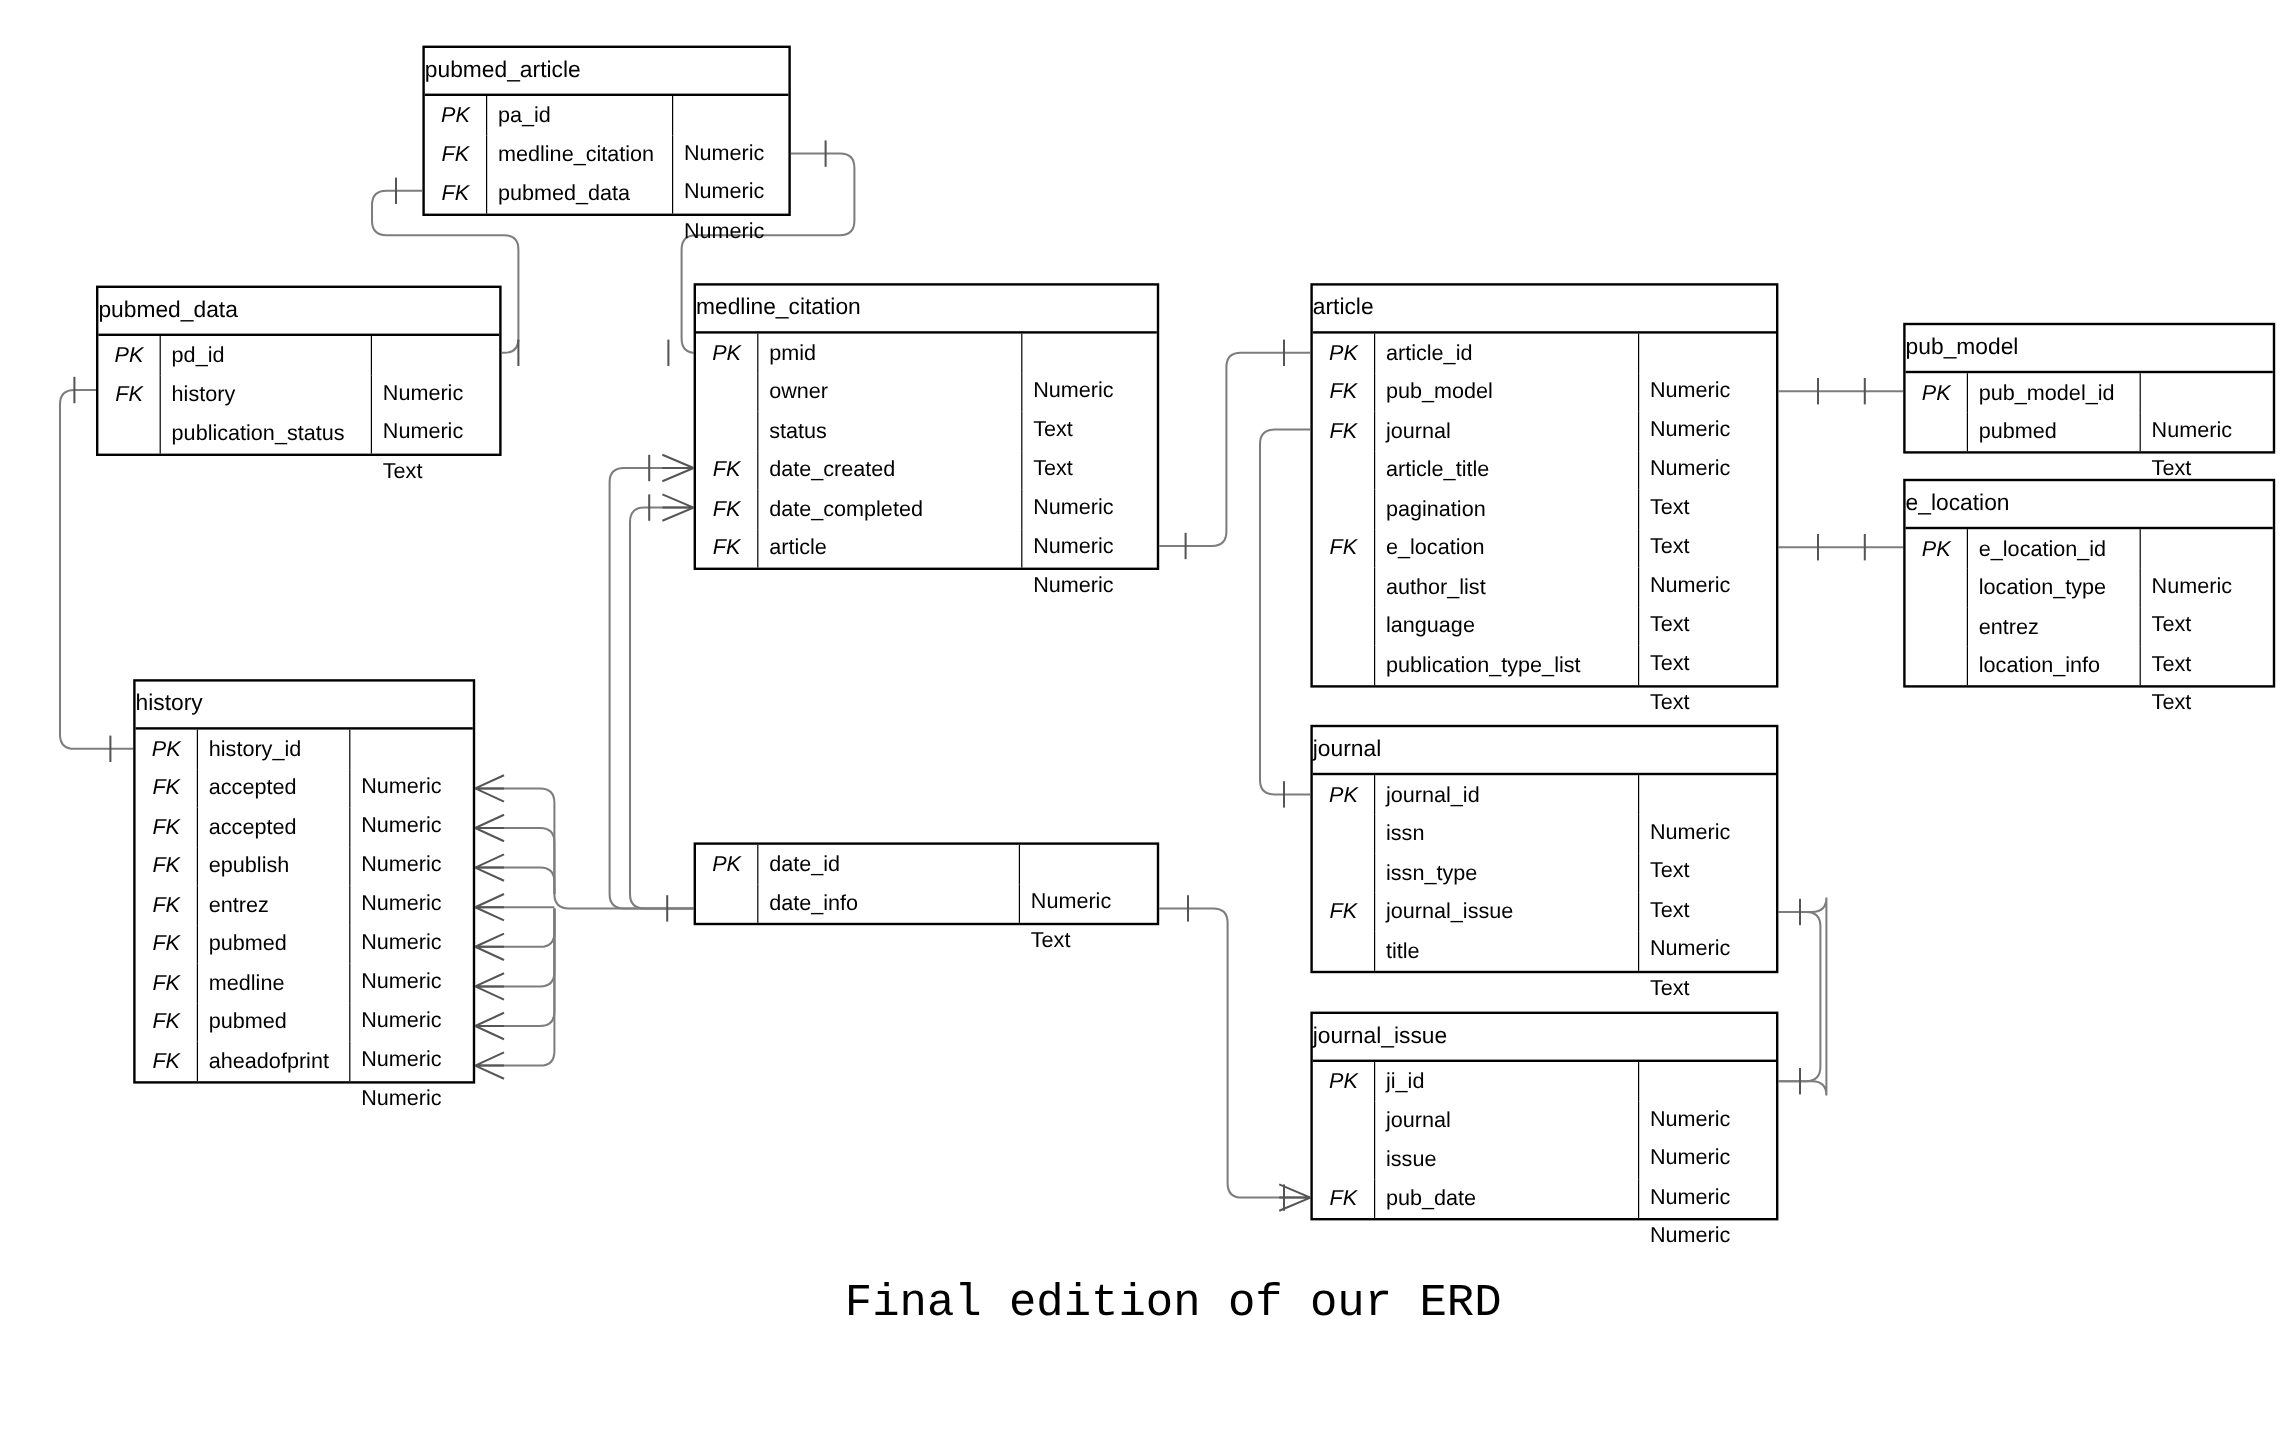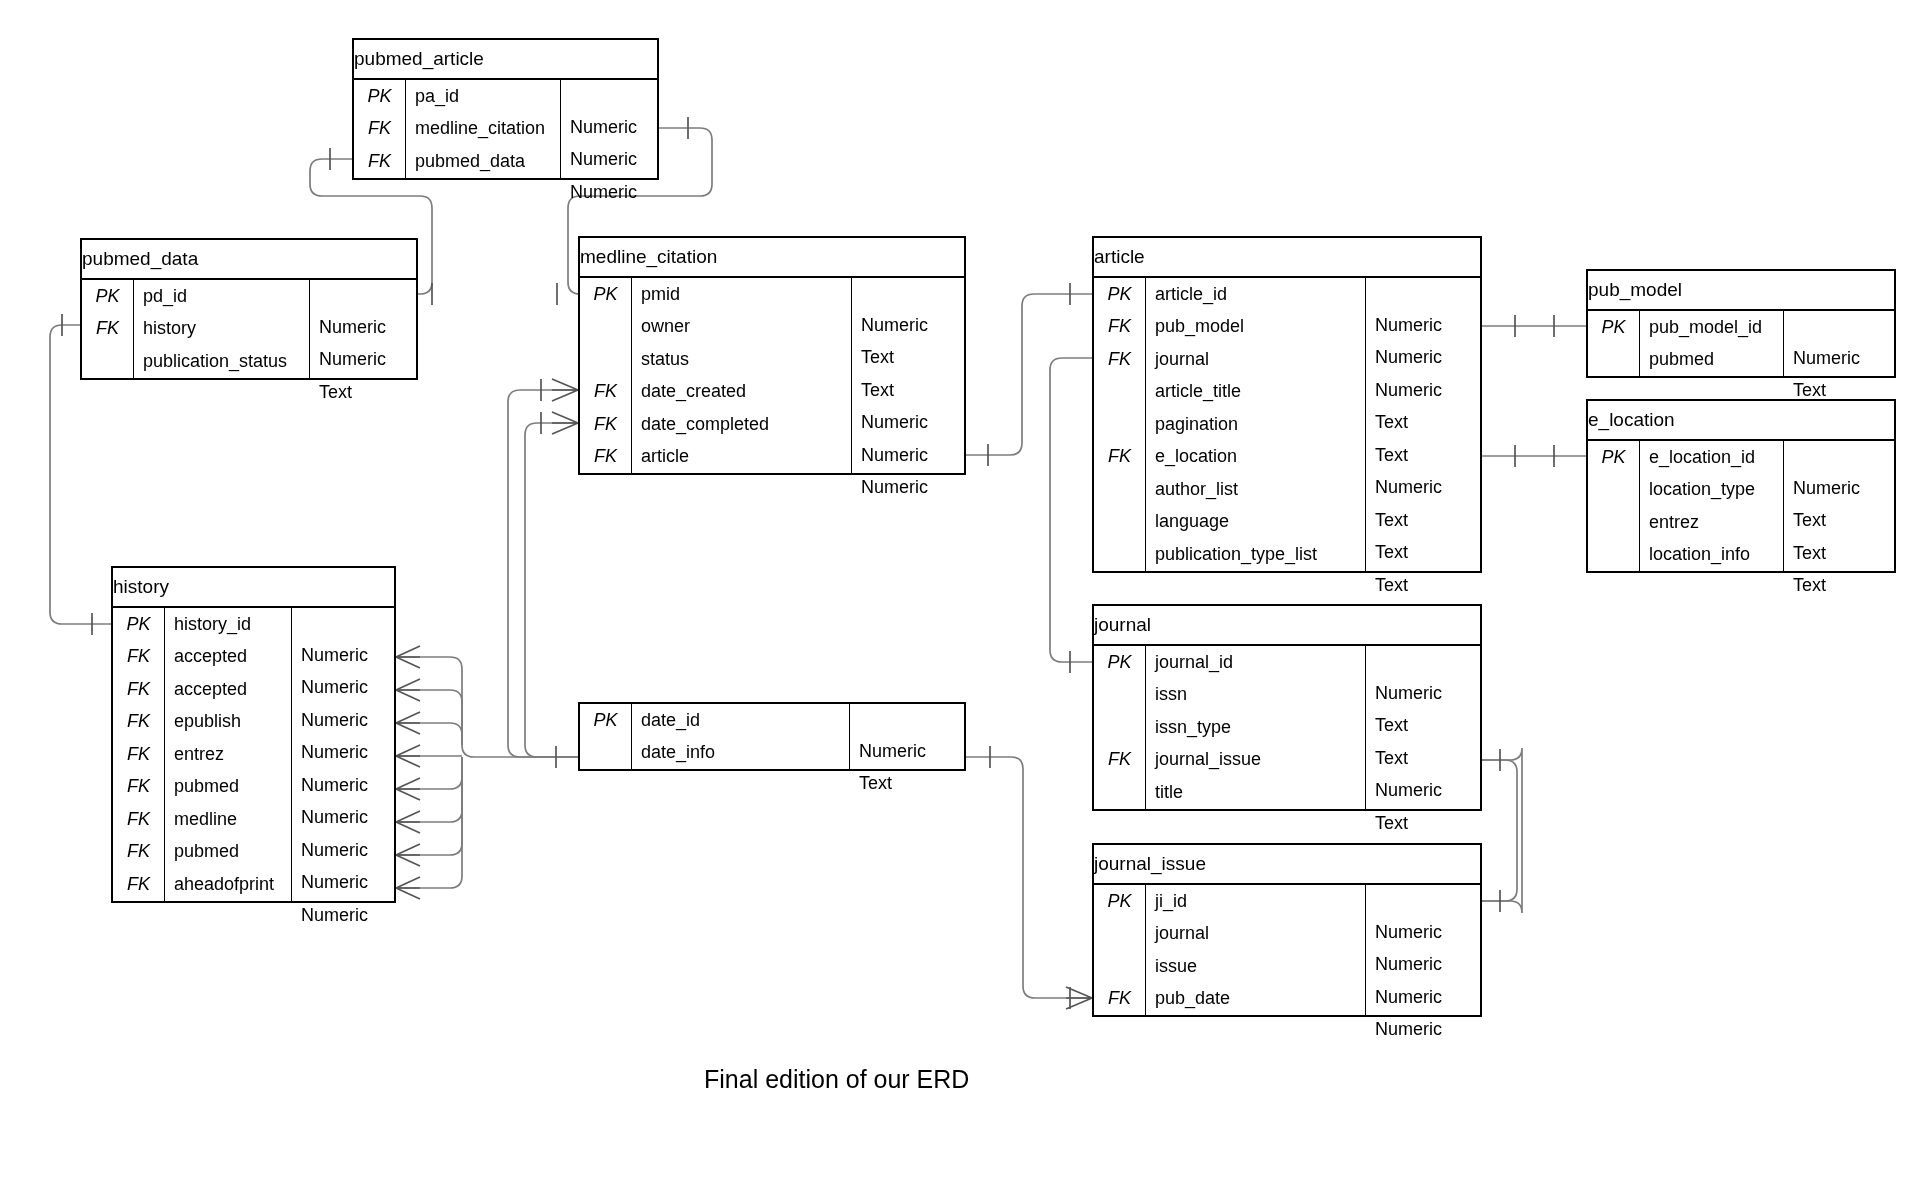--- a/index.html
+++ b/index.html
@@ -73,22 +73,23 @@
     font-size: 18px;
     display: flex;
     align-items: center;
     padding-left: 9px;
     box-sizing: border-box;
     white-space: nowrap;
     margin-top: 47px;
   }
   .caption {
     position: absolute;
-    font-size: 25px;
+    font-size: 38px;
     white-space: nowrap;
+    font-family: Liberation Mono, monospace;
   }
 </style>
 </head>
 <body>
 
 <div id="canvas">
 
   <svg id="wires" viewBox="0 0 1911 1196" xmlns="http://www.w3.org/2000/svg">
     <g fill="none" stroke="#7d7d7d" stroke-width="1.7">
 

